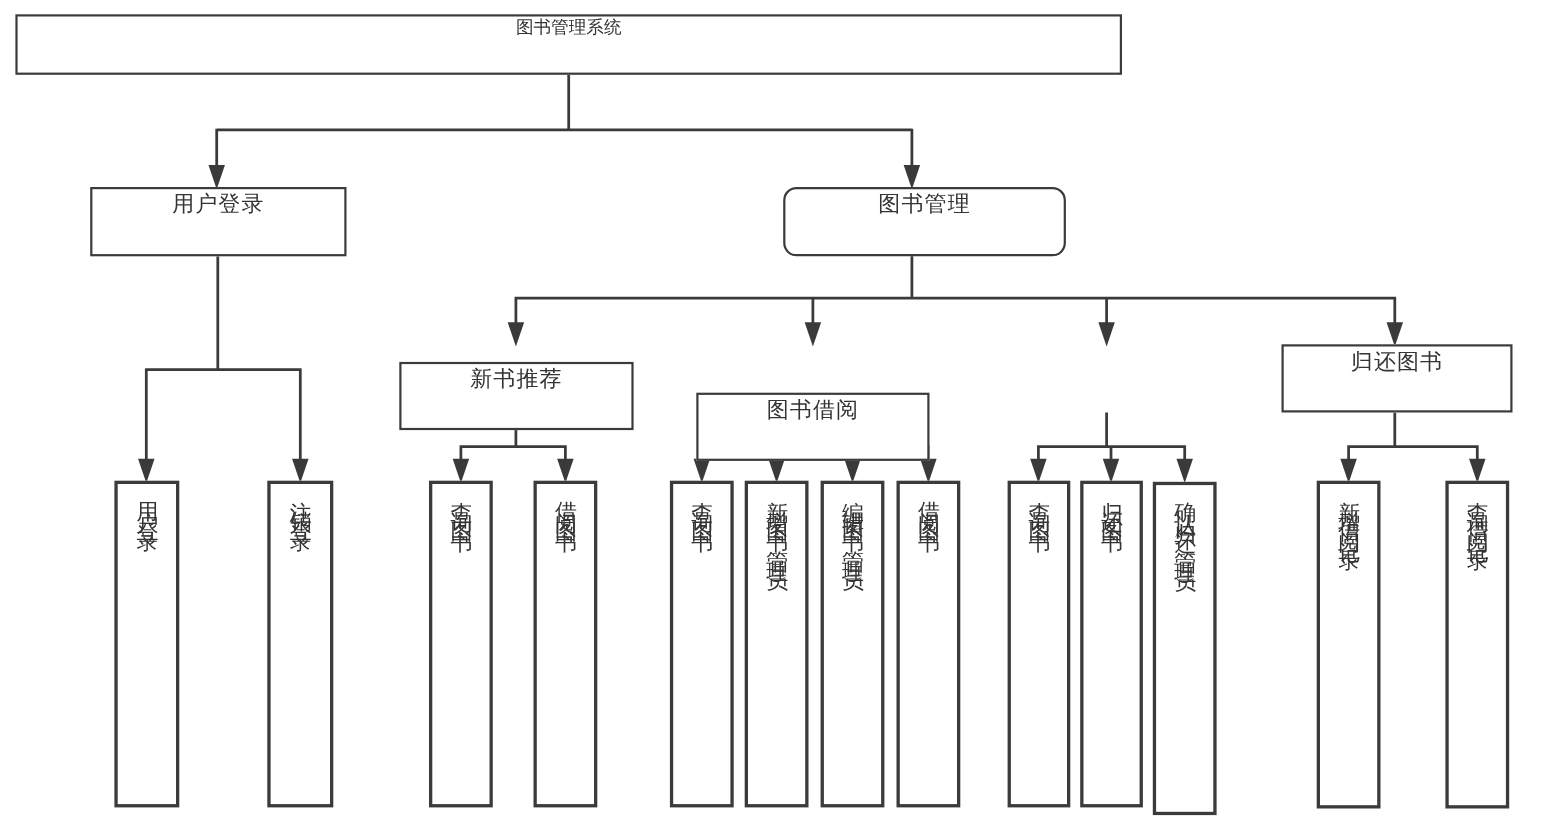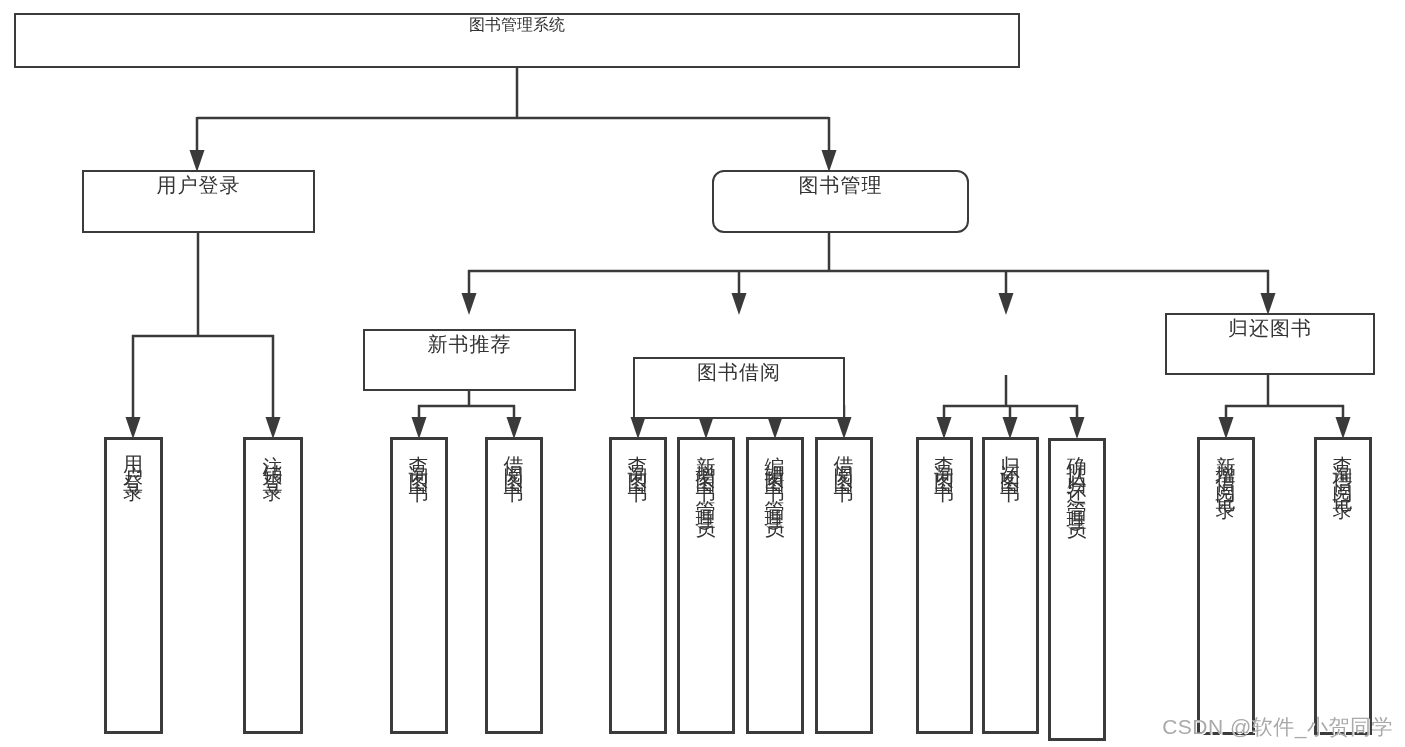--- a/index.html
+++ b/index.html
@@ -125,15 +125,14 @@
     <span class="vtext">确认归还（管理员）</span>
   </div>
 
   <div class="box vbox" style="left:1197px;top:437px;width:58px;height:298px;">
     <span class="vtext">新增借阅记录</span>
   </div>
   <div class="box vbox" style="left:1314px;top:437px;width:58px;height:298px;">
     <span class="vtext">查询借阅记录</span>
   </div>
 
-  <div class="watermark">CSDN @软件_小贺同学</div>
 
 </div>
 
 </body></html>

